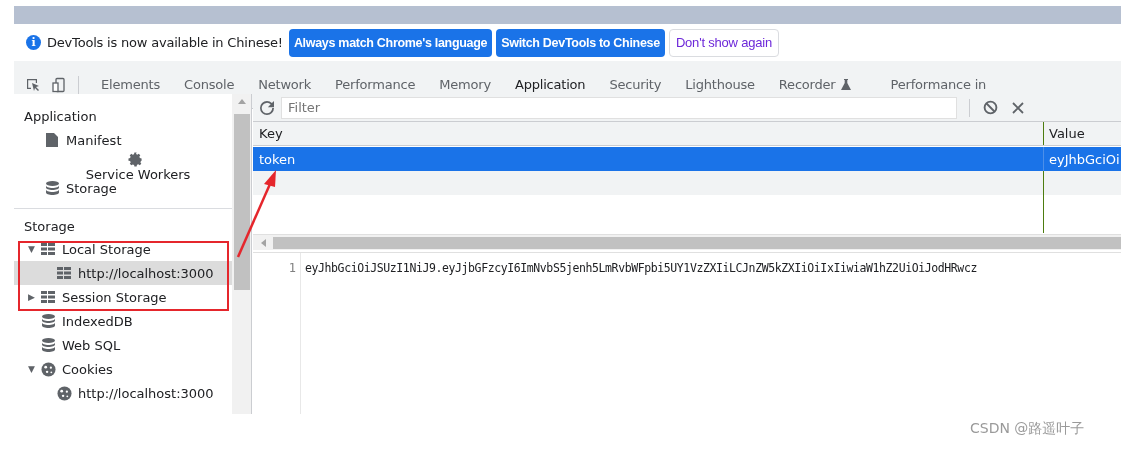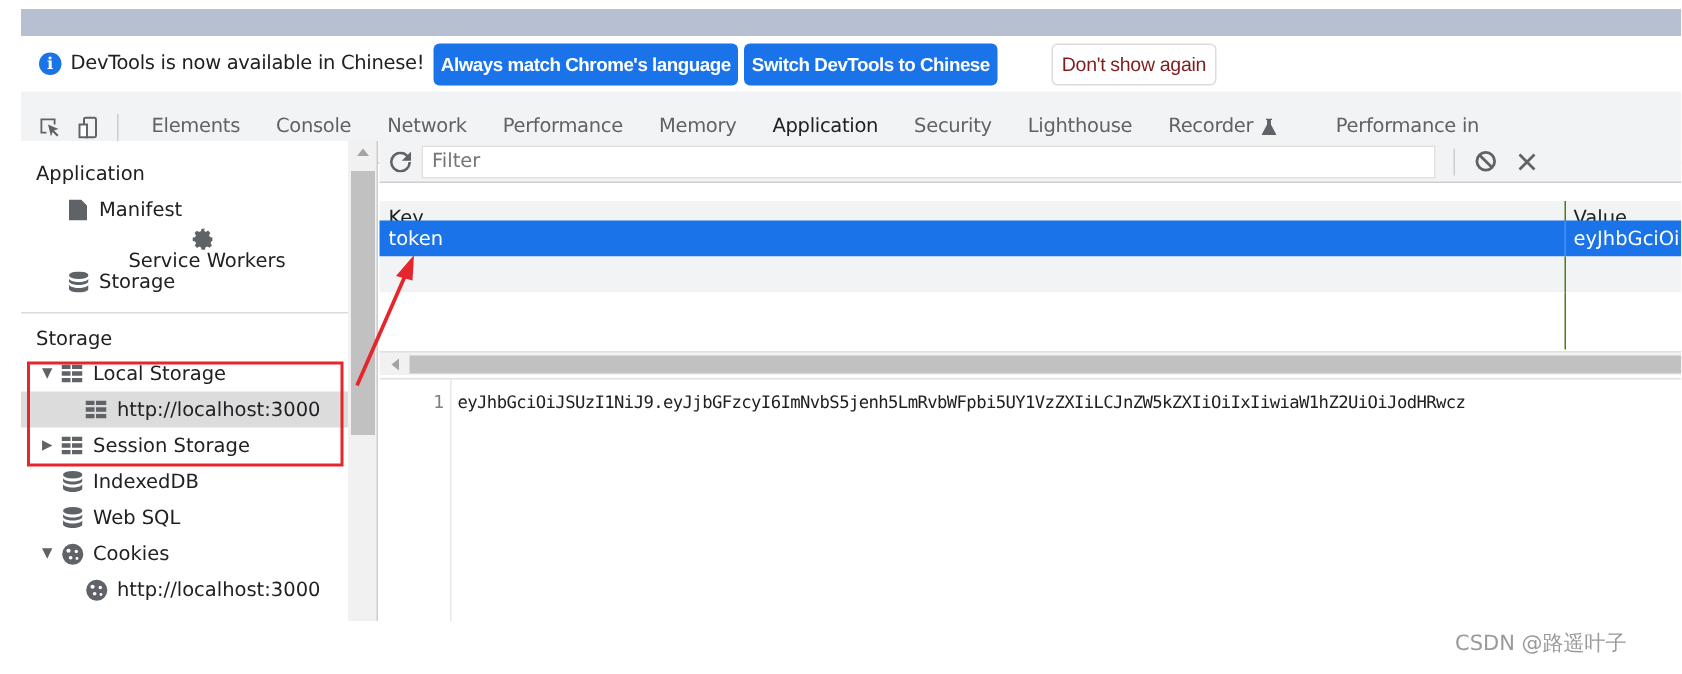--- a/index.html
+++ b/index.html
@@ -7,21 +7,21 @@
   body { font-family: "DejaVu Sans", "Liberation Sans", sans-serif; font-size: 13px; color: #202124; position: relative; }
 
   .devtools { position: absolute; left: 14px; top: 0; width: 1107px; height: 414px; background: #fff; overflow: hidden; }
 
   .titlebar { position: absolute; left: 0; top: 6px; width: 100%; height: 18px; background: #b6c0d1; }
 
   .infobar { position: absolute; left: 0; top: 24px; width: 100%; height: 37px; background: #fff; display: flex; align-items: center; padding-left: 12px; white-space: nowrap; }
   .info-icon { width: 15px; height: 15px; border-radius: 50%; background: #1a73e8; color: #fff; font-size: 11px; font-weight: bold; display: inline-flex; align-items: center; justify-content: center; font-family: "DejaVu Serif", serif; margin-right: 6px; }
   .info-text { font-size: 13px; color: #202124; margin-right: 6px; letter-spacing: -0.2px; }
   .btn-primary { background: #1a73e8; color: #fff; font-weight: bold; font-size: 12.5px; height: 28px; padding: 0 5px; border-radius: 4px; display: inline-flex; align-items: center; margin-right: 4px; border: none; letter-spacing: -0.3px; }
-  .btn-secondary { background: #fff; color: #7f1d1d; font-size: 13px; height: 28px; padding: 0 6px; border-radius: 4px; border: 1px solid #dadce0; display: inline-flex; align-items: center; letter-spacing: -0.2px; margin-left: 32px; }
+  .btn-secondary { background: #fff; color: #6d28d9; font-size: 13px; height: 28px; padding: 0 6px; border-radius: 4px; border: 1px solid #dadce0; display: inline-flex; align-items: center; letter-spacing: -0.2px; }
 
   .tabbar { position: absolute; left: 0; top: 61px; width: 100%; height: 48px; background: #f1f3f4; border-bottom: 1px solid #cbcdd1; display: flex; align-items: center; white-space: nowrap; }
   .tool-icon { width: 22px; height: 22px; display: inline-flex; align-items: center; justify-content: center; color: #5f6368; }
   .tab-sep { width: 1px; height: 18px; background: #cbcdd1; margin: 0 10px 0 8px; }
   .tab { font-size: 13px; color: #5f6368; padding: 0 12px; height: 32px; display: inline-flex; align-items: center; position: relative; letter-spacing: -0.2px; }
   .tab.active { color: #202124; }
   .tab.active::after { content: ""; position: absolute; left: 2px; right: 2px; bottom: -1px; height: 2px; background: #1a73e8; }
 
   .sidebar { position: absolute; left: 0; top: 94px; width: 218px; height: 320px; background: #fff; }
   .sb-scroll { position: absolute; left: 218px; top: 94px; width: 20px; height: 320px; background: #f1f1f1; border-right: 1px solid #cbcdd1; }
@@ -37,21 +37,21 @@
 
   .main { position: absolute; left: 239px; top: 94px; width: 868px; height: 320px; background: #fff; }
   .filterbar { height: 28px; display: flex; align-items: center; background: #f1f3f4; border-bottom: 1px solid #cbcdd1; }
   .refresh-icon { width: 28px; height: 28px; display: inline-flex; align-items: center; justify-content: center; color: #5f6368; font-size: 16px; font-weight: bold; }
   .filter-input { width: 676px; height: 22px; border: 1px solid #e0e0e0; background: #fff; font-size: 13px; color: #a21caf; padding-left: 6px; font-family: "DejaVu Sans", sans-serif; outline: none; }
   .fb-sep { width: 1px; height: 18px; background: #cbcdd1; margin: 0 10px 0 12px; }
   .fb-icon { width: 20px; height: 20px; display: inline-flex; align-items: center; justify-content: center; color: #5f6368; margin-right: 8px; font-size: 15px; }
 
   .grid { position: relative; height: 112px; }
   .grid-row { position: absolute; left: 0; width: 100%; display: flex; }
-  .grid-header { top: 12px; height: 24px; background: #f1f3f4; border-bottom: 1px solid #cbcdd1; }
+  .grid-header { top: 0; height: 24px; background: #f1f3f4; border-bottom: 1px solid #cbcdd1; }
   .cell-key { width: 790px; padding-left: 6px; display: flex; align-items: center; font-size: 13px; }
   .cell-val { flex: 1; padding-left: 5px; display: flex; align-items: center; font-size: 13px; border-left: 1px solid #4d7c0f; overflow: hidden; white-space: nowrap; }
   .grid-selected { top: 25px; height: 24px; background: #1a73e8; color: #ffffff; }
   .grid-selected .cell-val { border-left-color: #4c8fe9; }
   .grid-empty1 { top: 49px; height: 24px; background: #f1f3f4; }
   .grid-empty2 { top: 73px; height: 38px; background: #fff; }
 
   .hscroll { position: absolute; left: 0; top: 140px; width: 100%; height: 16px; background: #f1f1f1; border-top: 1px solid #e0e0e0; }
   .hscroll .arrow { position: absolute; left: 8px; top: 4px; width: 0; height: 0; border-top: 4px solid transparent; border-bottom: 4px solid transparent; border-right: 5px solid #a3a3a3; }
   .hscroll .thumb { position: absolute; left: 20px; top: 2px; right: 0; height: 12px; background: #c1c1c1; }

